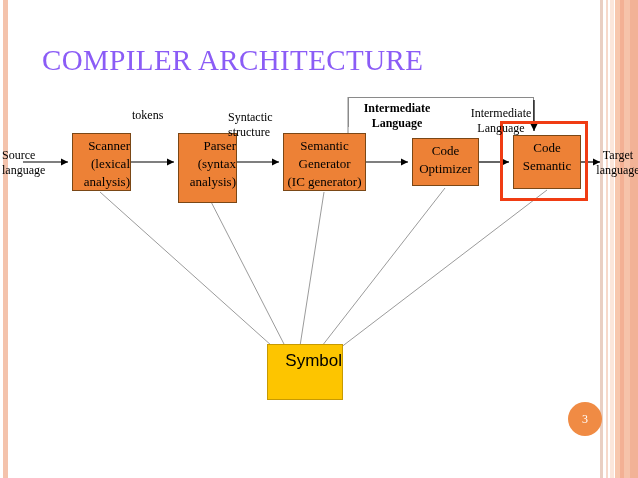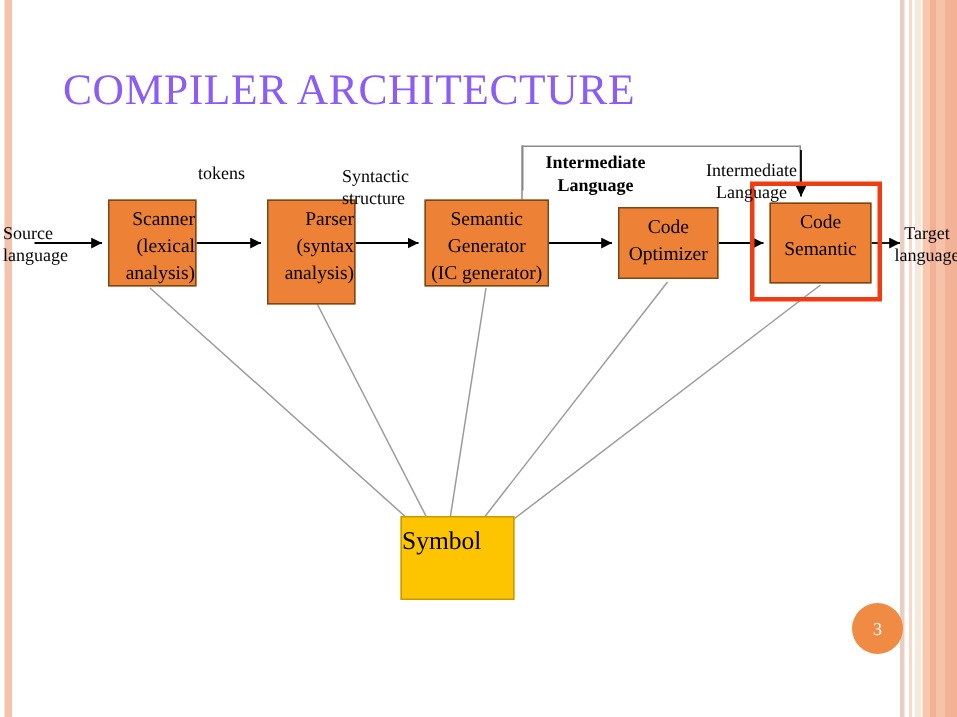--- a/index.html
+++ b/index.html
@@ -67,26 +67,26 @@
   
   #box-symbol {
     position: absolute;
     left: 267px;
     top: 344px;
     width: 76px;
     height: 56px;
     background: #fdc500;
     border: 1px solid #c79a02;
     box-sizing: border-box;
-    text-align: left;
+    text-align: right;
     font-size: 17px;
     line-height: 25px;
     padding-top: 3px;
     color: #000;
-    font-family: Liberation Serif, serif;
+    font-family: Liberation Sans, sans-serif;
   }
 
   
   #highlight {
     position: absolute;
     left: 500px;
     top: 121px;
     width: 88px;
     height: 80px;
     border: 3px solid #f03c13;

